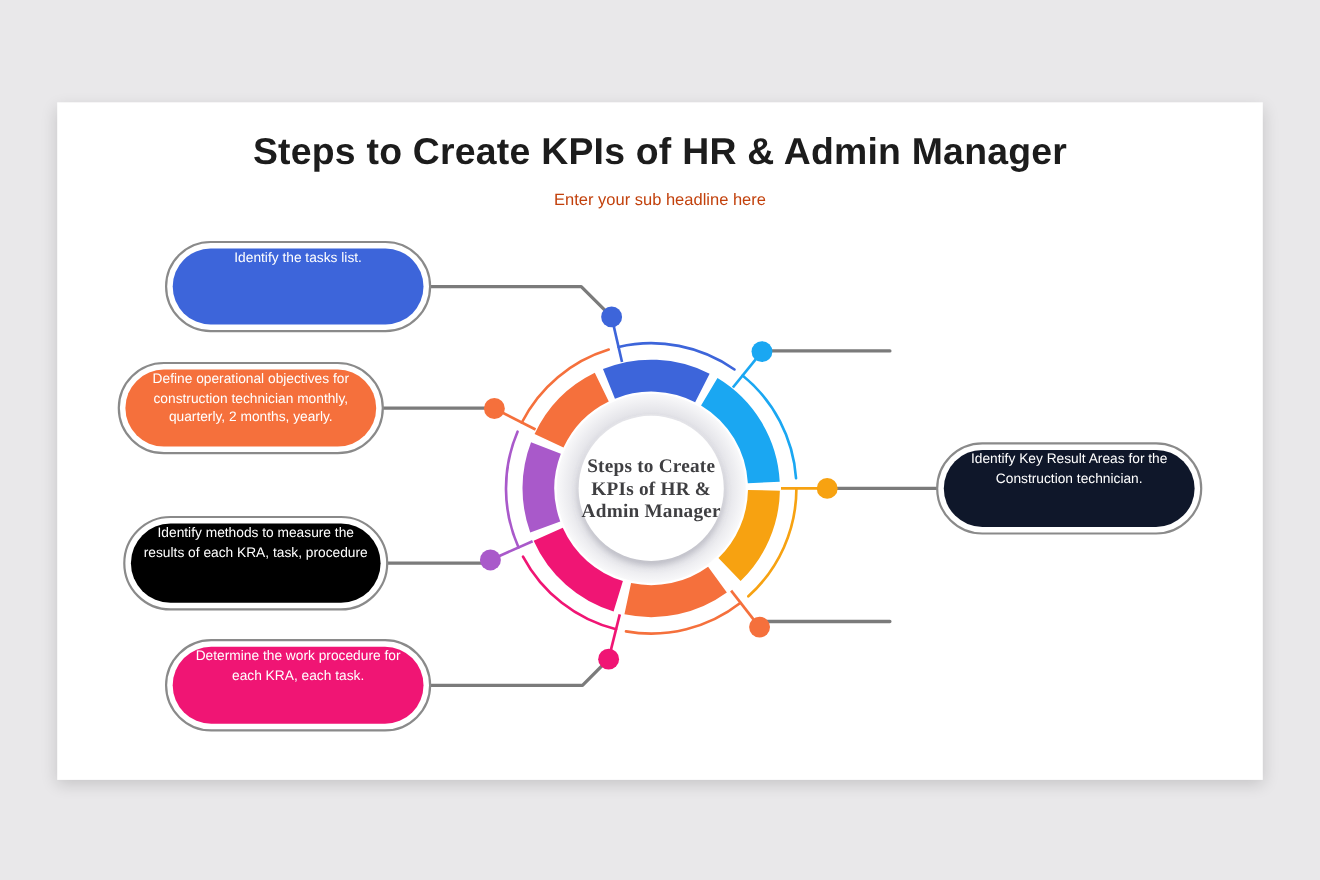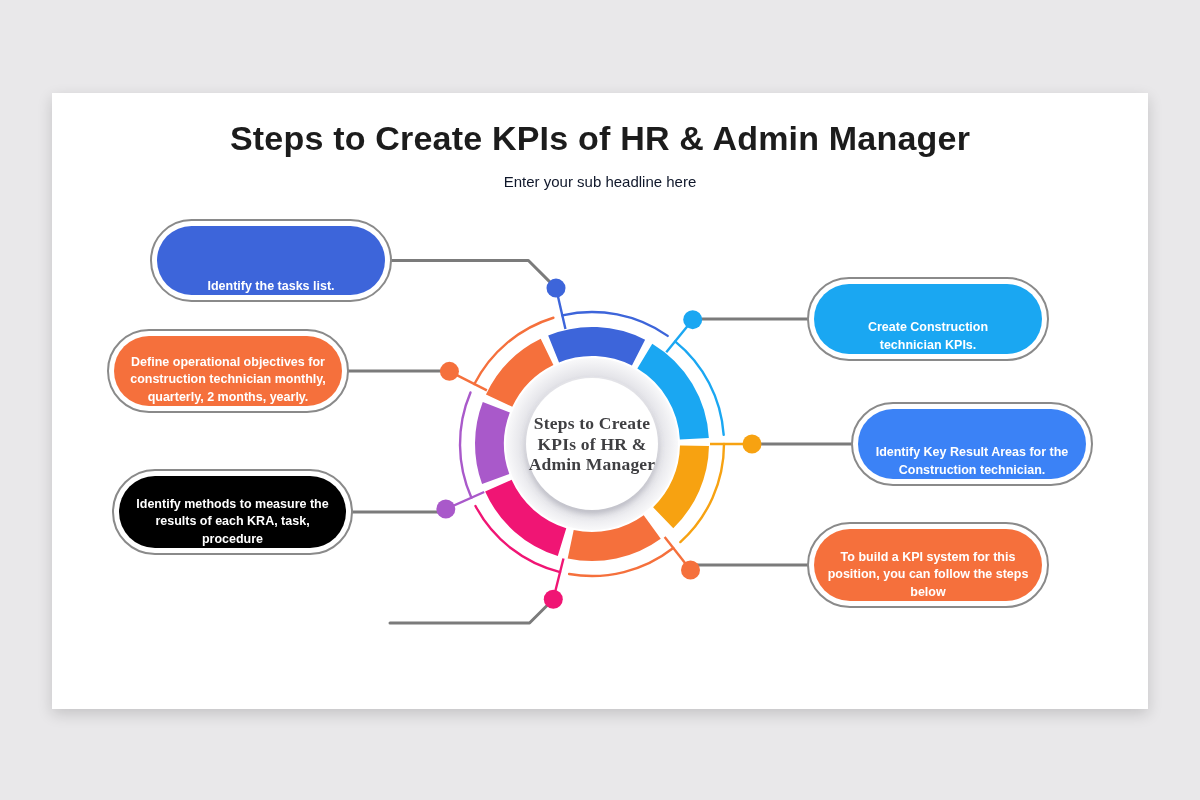--- a/index.html
+++ b/index.html
@@ -13,36 +13,36 @@
     background:#ffffff;box-shadow:0 5px 14px rgba(0,0,0,0.16);
   }
   .layer{position:absolute;left:0;top:0;width:1200px;height:800px;}
   .title{
     position:absolute;left:52px;top:119px;width:1096px;
     text-align:center;font-size:34px;font-weight:600;color:#1c1c1c;
     letter-spacing:0.2px;
   }
   .subtitle{
     position:absolute;left:52px;top:173px;width:1096px;
-    text-align:center;font-size:15px;color:#0f172a;
+    text-align:center;font-size:15px;color:#c2410c;
   }
   .hub-label{
     position:absolute;left:492px;top:402px;width:200px;height:84px;
     display:flex;align-items:center;justify-content:center;text-align:center;
     font-size:17.5px;font-weight:bold;color:#3f3f42;line-height:1.18;
     white-space:pre-line;letter-spacing:0.2px;font-family:Liberation Serif, serif;
   }
   svg{position:absolute;left:0;top:0;}
   .pill{
     position:absolute;box-sizing:border-box;display:flex;
     background:#ffffff;border:2px solid #8a8a8a;border-radius:60px;
     padding:5px;
   }
   .pill-inner{
-    flex:1;border-radius:60px;display:flex;align-items:flex-end;justify-content:center;font-weight:bold;
+    flex:1;border-radius:60px;display:flex;align-items:flex-start;justify-content:center;
   }
   .pill-label{
     color:#ffffff;font-size:12.5px;line-height:1.4;text-align:center;
     white-space:pre-line;padding:0 10px;
   }
 </style>
 </head>
 <body>
 
 <div class="canvas"></div>
@@ -111,37 +111,30 @@
 construction technician monthly,
 quarterly, 2 months, yearly.</div>
       </div>
     </div>
     <div class="pill" style="left: 112px; top: 469px; width: 241px; height: 86px;">
       <div class="pill-inner" style="background: #000000;">
         <div class="pill-label">Identify methods to measure the
 results of each KRA, task, procedure</div>
       </div>
     </div>
-    <div class="pill" style="left: 807px; top: 277px; width: 242px; height: 84px;">
-      <div class="pill-inner" style="background: rgb(26, 167, 242);">
-        <div class="pill-label">Create Construction
-technician KPIs.</div>
+    <div class="pill" style="left: 150px; top: 581px; width: 242px; height: 84px;">
+      <div class="pill-inner" style="background: rgb(240, 21, 116);">
+        <div class="pill-label">Determine the work procedure for
+each KRA, each task.</div>
       </div>
     </div>
     <div class="pill" style="left: 851px; top: 402px; width: 242px; height: 84px;">
-      <div class="pill-inner" style="background: #3b82f6;">
+      <div class="pill-inner" style="background: #0f172a;">
         <div class="pill-label">Identify Key Result Areas for the
 Construction technician.</div>
-      </div>
-    </div>
-    <div class="pill" style="left: 807px; top: 522px; width: 242px; height: 86px;">
-      <div class="pill-inner" style="background: rgb(245, 112, 60);">
-        <div class="pill-label">To build a KPI system for this
-position, you can follow the steps
-below</div>
       </div>
     </div>
   </div>
 
 <div class="title">Steps to Create KPIs of HR &amp; Admin Manager</div>
 <div class="subtitle">Enter your sub headline here</div>
 <div class="hub-label">Steps to Create
 KPIs of HR &amp;
 Admin Manager</div>
 

